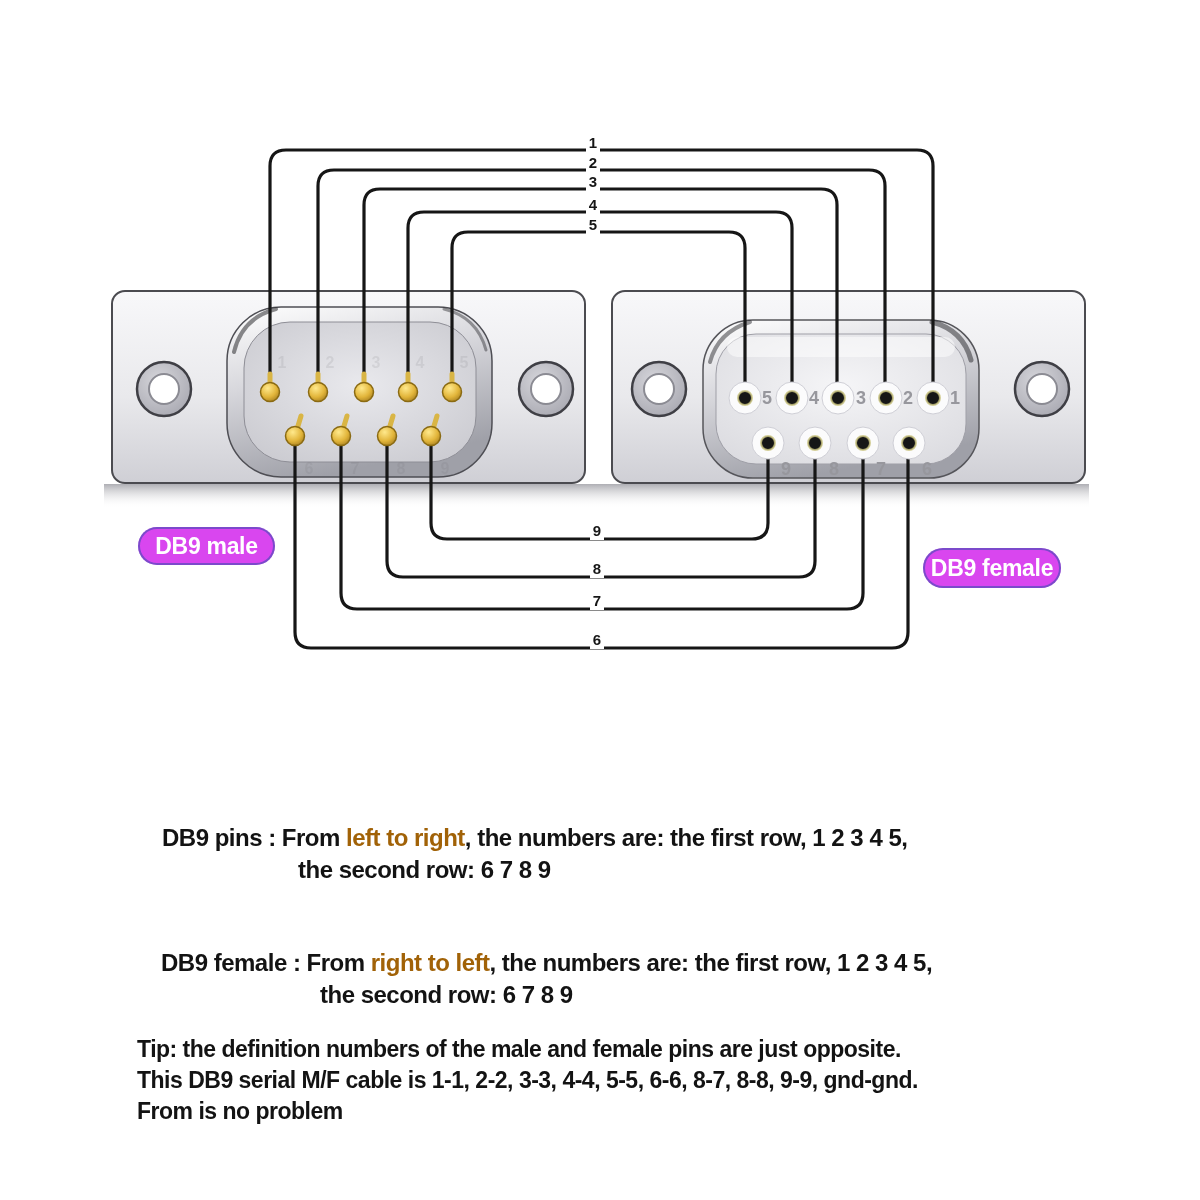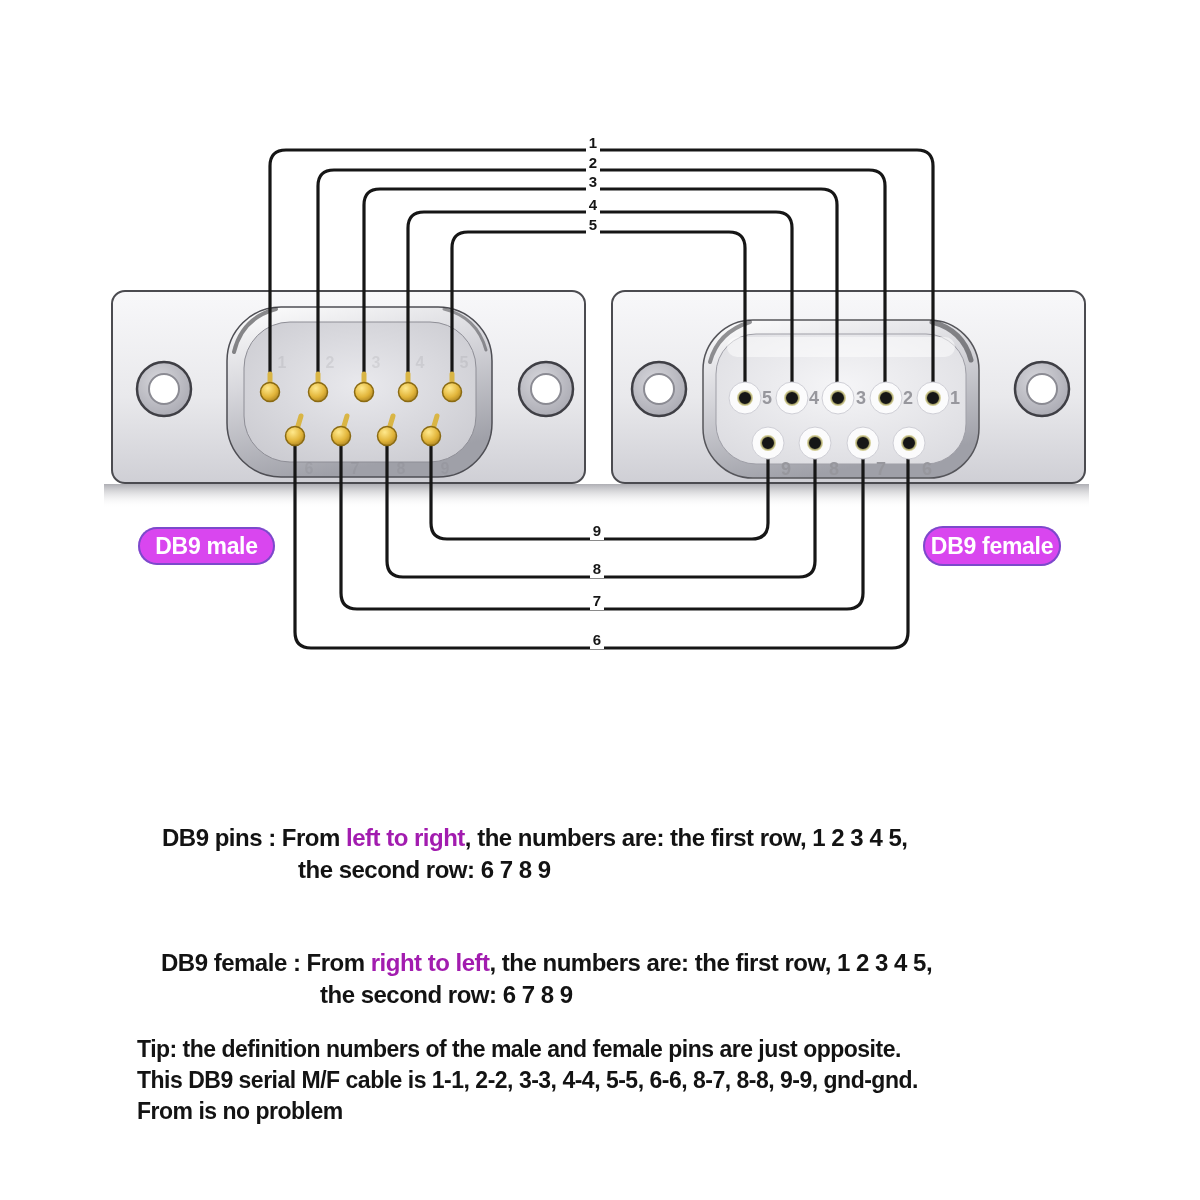--- a/index.html
+++ b/index.html
@@ -8,31 +8,31 @@
     font-family:"Liberation Sans", sans-serif;
   }
   #wiring-svg{position:absolute;left:0;top:0;}
   .pill{
     position:absolute;display:flex;align-items:center;justify-content:center;
     background:#d946ef;color:#ffffff;font-weight:bold;font-size:23px;
     border-radius:20px;letter-spacing:-0.3px;
     box-shadow:inset 0 0 0 2px rgba(9,80,160,.45);
   }
   #male-pill{left:138px;top:527px;width:137px;height:38px;}
-  #female-pill{left:923px;top:526px;width:138px;height:40px;text-align:center;}
+  #female-pill{left:923px;top:548px;width:138px;height:40px;text-align:center;}
   .note{
     position:absolute;color:#131313;font-weight:bold;font-size:24px;
     line-height:32px;letter-spacing:-0.5px;white-space:nowrap;
   }
   #male-note{left:162px;top:822px;}
   #male-note .line2{margin-left:136px;}
   #female-note{left:161px;top:947px;}
   #female-note .line2{margin-left:159px;}
   #tip-note{left:137px;top:1034px;font-size:23px;line-height:31px;letter-spacing:-0.5px;}
-  .red{color:#a21caf;}
+  .red{color:#a16207;}
   .wire-num{font:bold 15px "Liberation Sans",sans-serif;fill:#161616;}
   .stamp{font:bold 18px "Liberation Sans",sans-serif;fill:#97979d;}
   .stamp-faint{font:bold 16px "Liberation Sans",sans-serif;fill:#6b6b70;opacity:.13;}
 </style>
 </head>
 <body>
 
 <div id="stage">
 
 <svg id="wiring-svg" width="1200" height="1200" viewBox="0 0 1200 1200">

